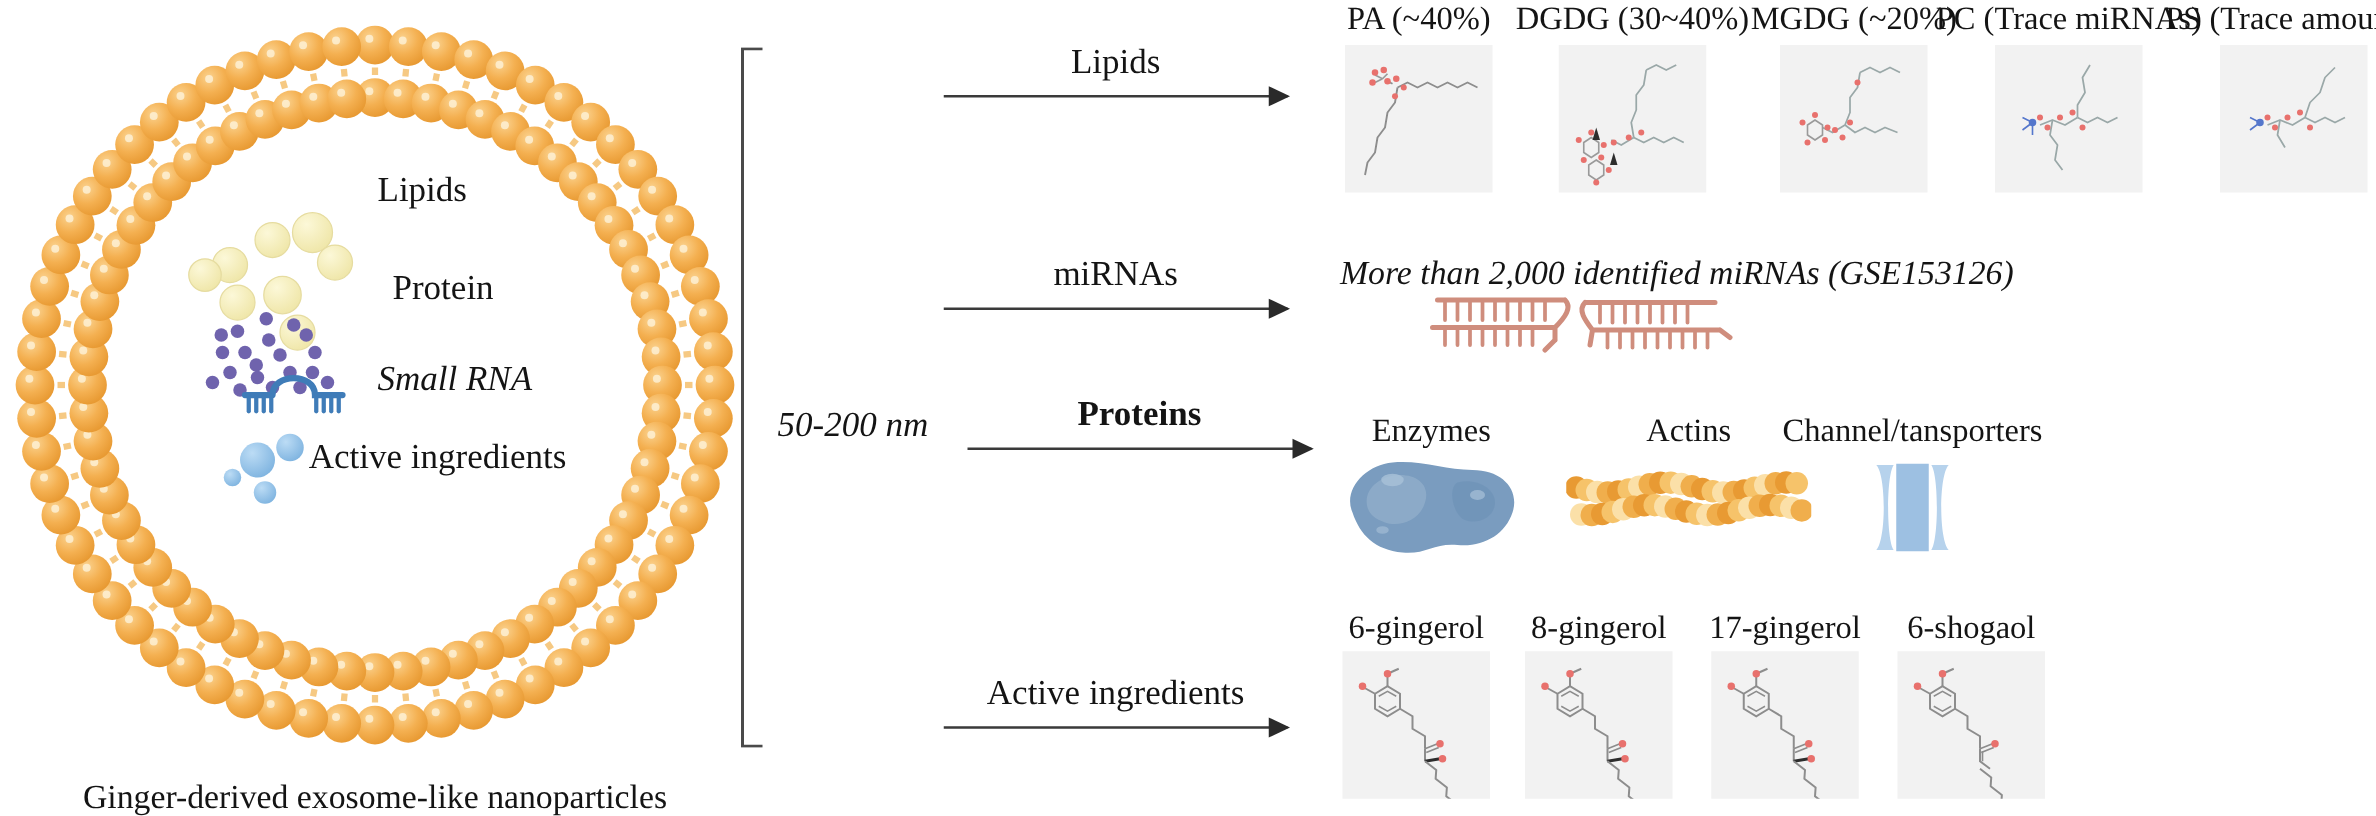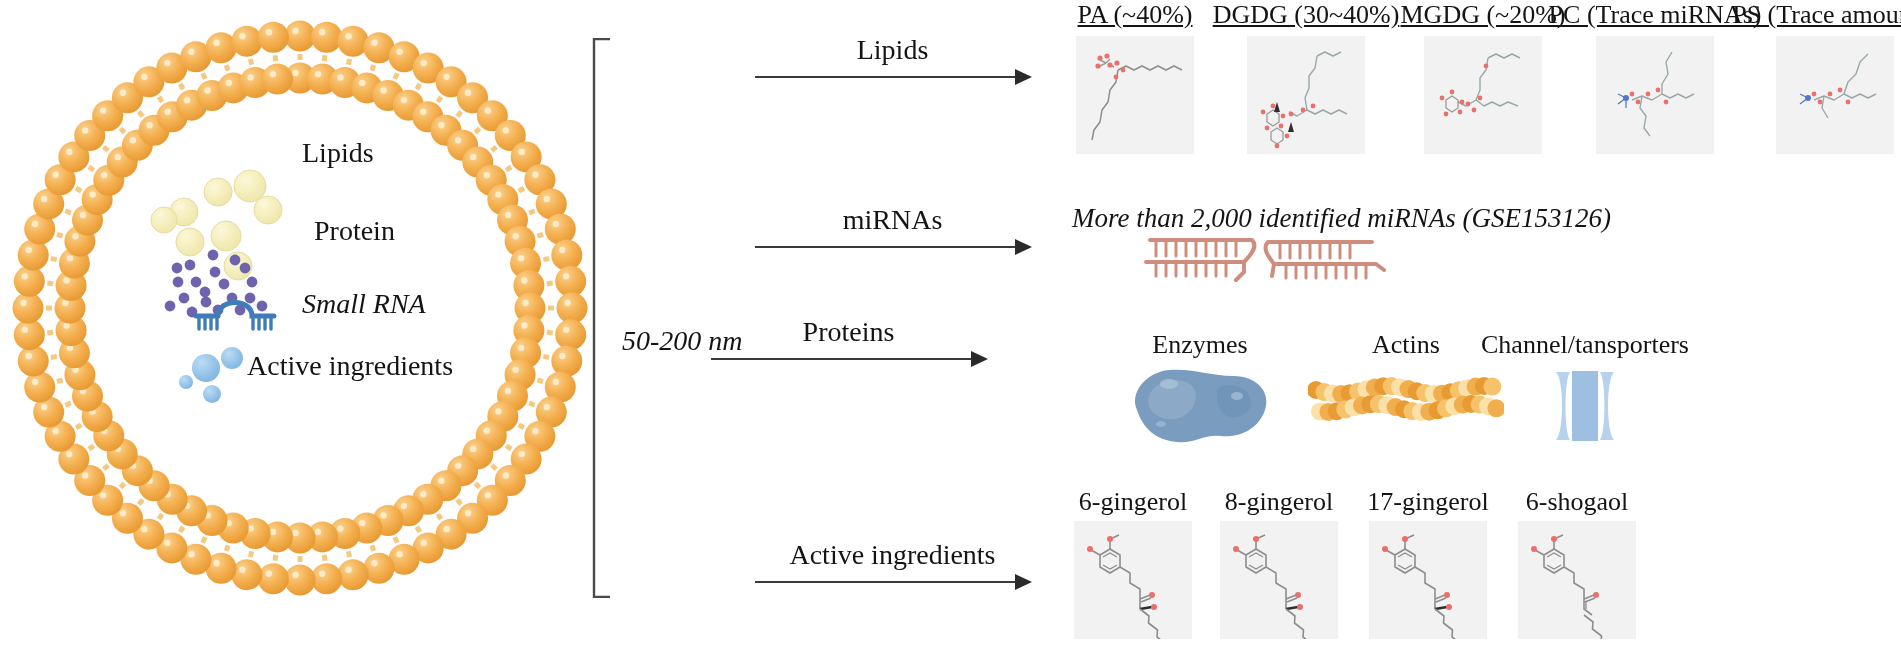--- a/index.html
+++ b/index.html
@@ -25,40 +25,40 @@
 
   
   .arrow-wrap{height:60px;}
   .arrow-label{font-size:28px;position:absolute;left:50%;transform:translateX(-50%);top:-6px;}
   .arrow-line{position:absolute;left:0;top:36px;width:100%;height:2px;background:#3a3a3a;}
   .arrow-head{position:absolute;right:-2px;top:29px;width:0;height:0;
               border-top:8px solid transparent;border-bottom:8px solid transparent;
               border-left:17px solid #2a2a2a;}
   #arrow-lipids{left:755px;top:40px;width:275px;}
   #arrow-mirnas{left:755px;top:183px;width:275px;margin-top:27px;}
-  #arrow-proteins{left:711px;top:322px;width:275px;}
+  #arrow-proteins{left:774px;top:322px;width:275px;font-weight:bold;}
   #arrow-active{left:755px;top:545px;width:275px;}
 
   
   .panel{background:#f2f2f2;}
   .cap{font-size:26px;text-align:center;white-space:nowrap;}
 
   
   #lipid-row{left:1060px;top:0px;width:841px;height:160px;}
   .lipid-item{position:absolute;top:0;}
-  .lipid-cap{position:absolute;top:0;left:50%;transform:translateX(-50%);text-decoration:underline;}
+  .lipid-cap{position:absolute;top:0;left:50%;transform:translateX(-50%);}
   .lipid-panel{position:absolute;top:36px;left:50%;transform:translateX(-50%);
                width:118px;height:118px;}
 
   
   #mirna-text{left:1072px;top:203px;font-size:27px;font-style:italic;}
   #mirna-art{left:1140px;top:232px;}
 
   
-  #protein-row{left:1105px;top:330px;width:560px;height:130px;}
+  #protein-row{left:1050px;top:330px;width:560px;height:130px;}
   .prot-cap{position:absolute;top:0;left:50%;transform:translateX(-50%);}
   .prot-art{position:absolute;top:36px;left:50%;transform:translateX(-50%);}
 
   
   #ai-row{left:1060px;top:487px;width:560px;height:166px;}
   .ai-item{position:absolute;top:0;}
   .ai-cap{position:absolute;top:0;left:50%;transform:translateX(-50%);}
   .ai-panel{position:absolute;top:34px;left:50%;transform:translateX(-50%);
             width:118px;height:118px;}
 </style>
@@ -462,20 +462,21 @@
       <circle cx="212" cy="384" r="9" fill="url(#aiGrad)"></circle>
       <circle cx="186" cy="372" r="7" fill="url(#aiGrad)"></circle>
     </g>
   </svg>
 
   <div class="abs lbl inner-label" id="label-lipids">Lipids</div>
   <div class="abs lbl inner-label" id="label-protein">Protein</div>
   <div class="abs lbl inner-label" id="label-smallrna">Small RNA</div>
   <div class="abs lbl inner-label" id="label-active">Active ingredients</div>
 
+  <div class="abs lbl" id="vesicle-caption">Ginger-derived exosome-like nanoparticles</div>
 </div>
 
 <svg class="abs" id="bracket" width="26" height="560" viewBox="0 0 26 560">
   <path d="M22,1 L6,1 L6,559 L22,559" fill="none" stroke="#4a4a4a" stroke-width="2.4"></path>
 </svg>
 <div class="abs lbl" id="size-label">50-200 nm</div>
 
 <div class="abs arrow-wrap" id="arrow-lipids">
   <div class="lbl arrow-label">Lipids</div>
   <div class="arrow-line"></div>

